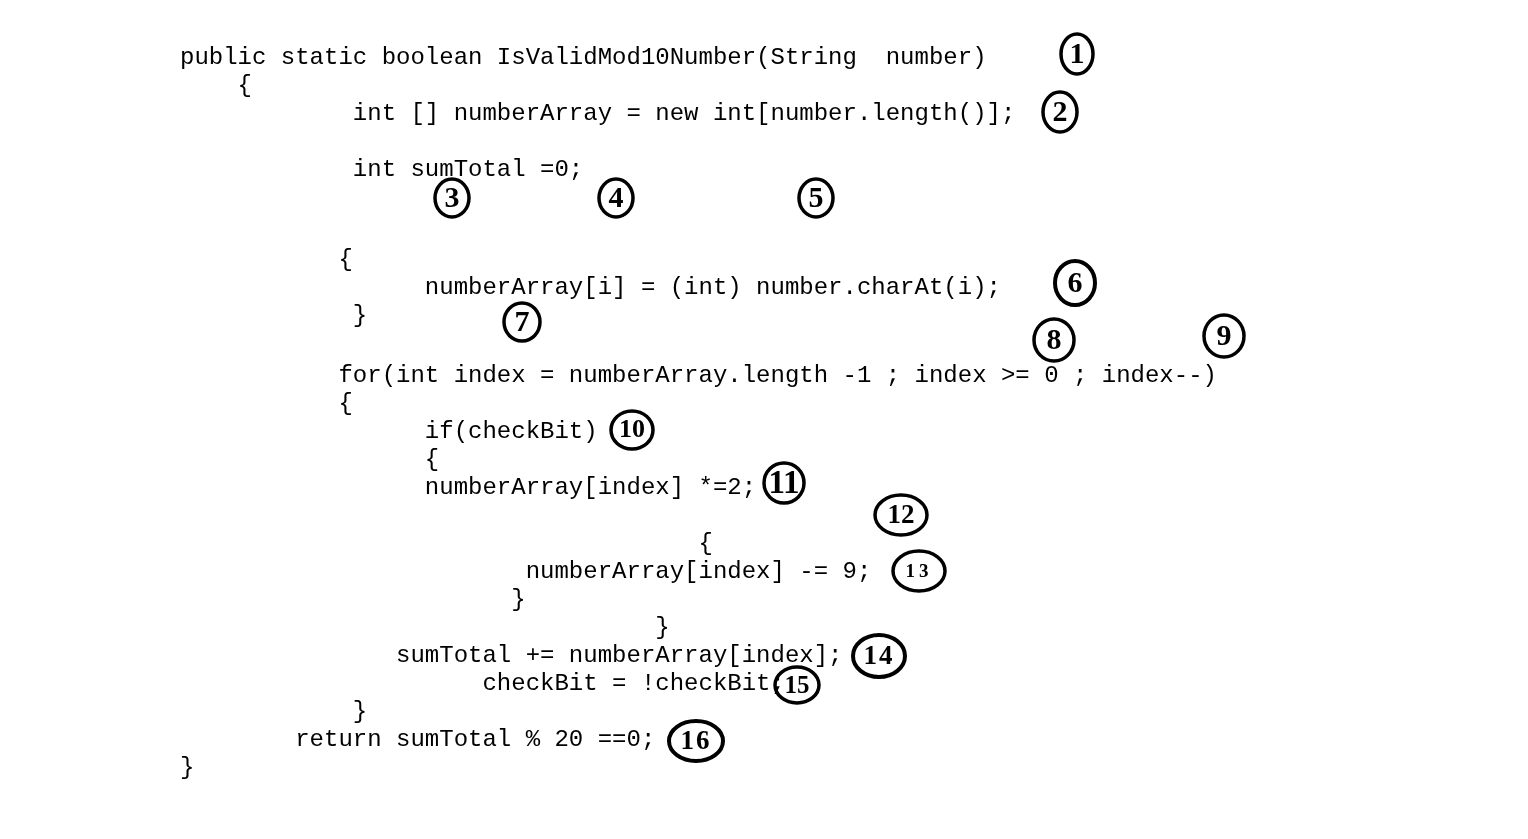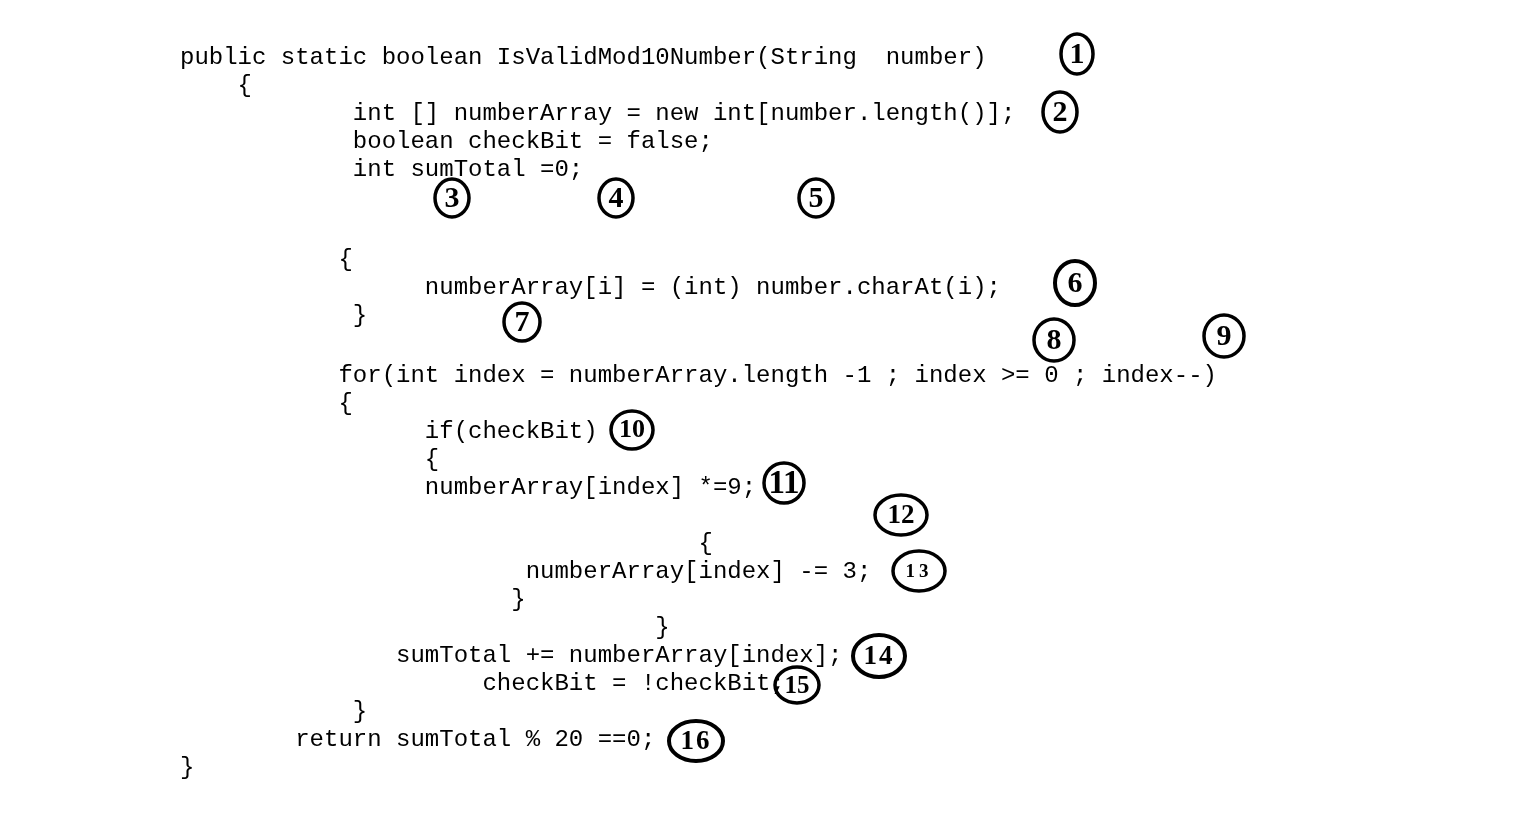--- a/index.html
+++ b/index.html
@@ -48,32 +48,31 @@
 </style>
 </head>
 <body>
 
 <div class="canvas">
 
   
   <div class="code-line" style="top:44px;  padding-left:180px;">public static boolean IsValidMod10Number(String  number)</div>
   <div class="code-line" style="top:72px;  padding-left:180px;">    {</div>
   <div class="code-line" style="top:100px; padding-left:180px;">            int [] numberArray = new int[number.length()];</div>
-  <div class="code-line" style="top:128px; padding-left:180px;">            boolean checkBit = false;</div>
   <div class="code-line" style="top:156px; padding-left:180px;">            int sumTotal =0;</div>
   <div class="code-line" style="top:246px; padding-left:180px;">           {</div>
   <div class="code-line" style="top:274px; padding-left:180px;">                 numberArray[i] = (int) number.charAt(i);</div>
   <div class="code-line" style="top:302px; padding-left:180px;">            }</div>
   <div class="code-line" style="top:362px; padding-left:180px;">           for(int index = numberArray.length -1 ; index &gt;= 0 ; index--)</div>
   <div class="code-line" style="top:390px; padding-left:180px;">           {</div>
   <div class="code-line" style="top:418px; padding-left:180px;">                 if(checkBit)</div>
   <div class="code-line" style="top:446px; padding-left:180px;">                 {</div>
-  <div class="code-line" style="top:474px; padding-left:180px;">                 numberArray[index] *=9;</div>
+  <div class="code-line" style="top:474px; padding-left:180px;">                 numberArray[index] *=2;</div>
   <div class="code-line" style="top:530px; padding-left:180px;">                                    {</div>
-  <div class="code-line" style="top:558px; padding-left:180px;">                        numberArray[index] -= 3;</div>
+  <div class="code-line" style="top:558px; padding-left:180px;">                        numberArray[index] -= 9;</div>
   <div class="code-line" style="top:586px; padding-left:180px;">                       }</div>
   <div class="code-line" style="top:614px; padding-left:180px;">                                 }</div>
   <div class="code-line" style="top:642px; padding-left:180px;">               sumTotal += numberArray[index];</div>
   <div class="code-line" style="top:670px; padding-left:180px;">                     checkBit = !checkBit;</div>
   <div class="code-line" style="top:698px; padding-left:180px;">            }</div>
   <div class="code-line" style="top:726px; padding-left:180px;">        return sumTotal % 20 ==0;</div>
   <div class="code-line" style="top:754px; padding-left:180px;">}</div>
 
   
   <div class="annotation" style="top:32px;  left:1055px; width:44px; height:44px;">

